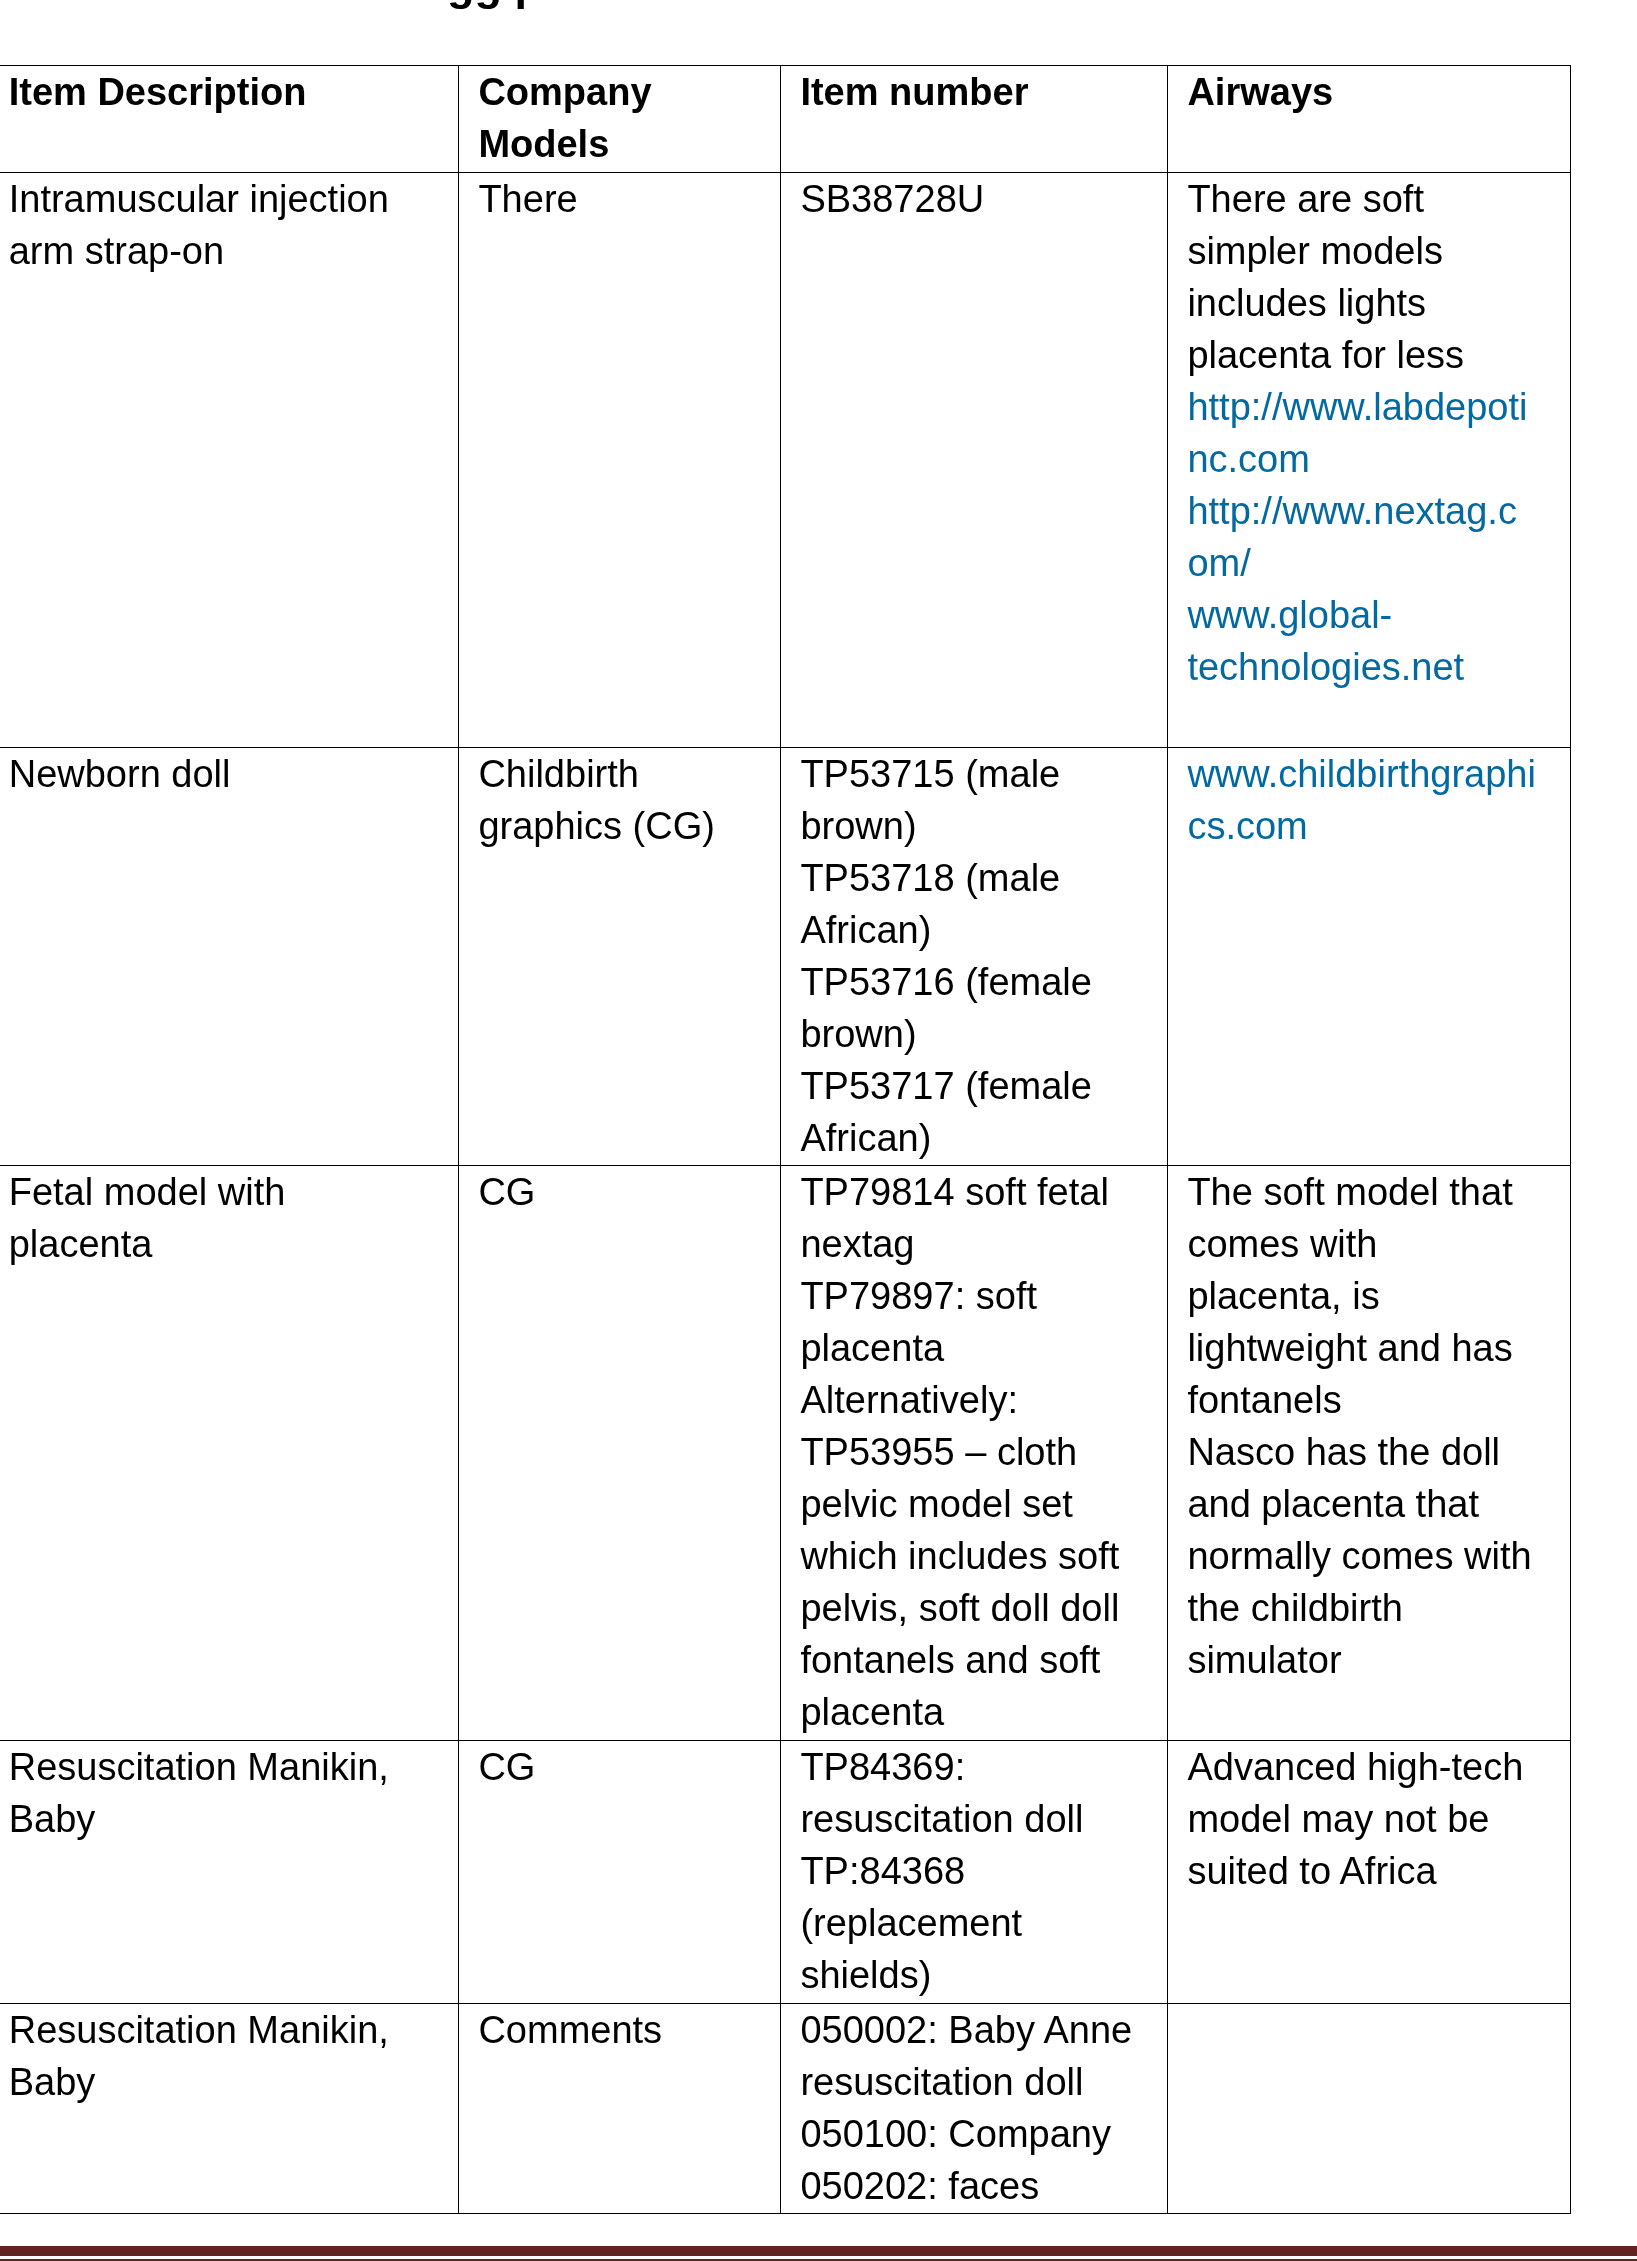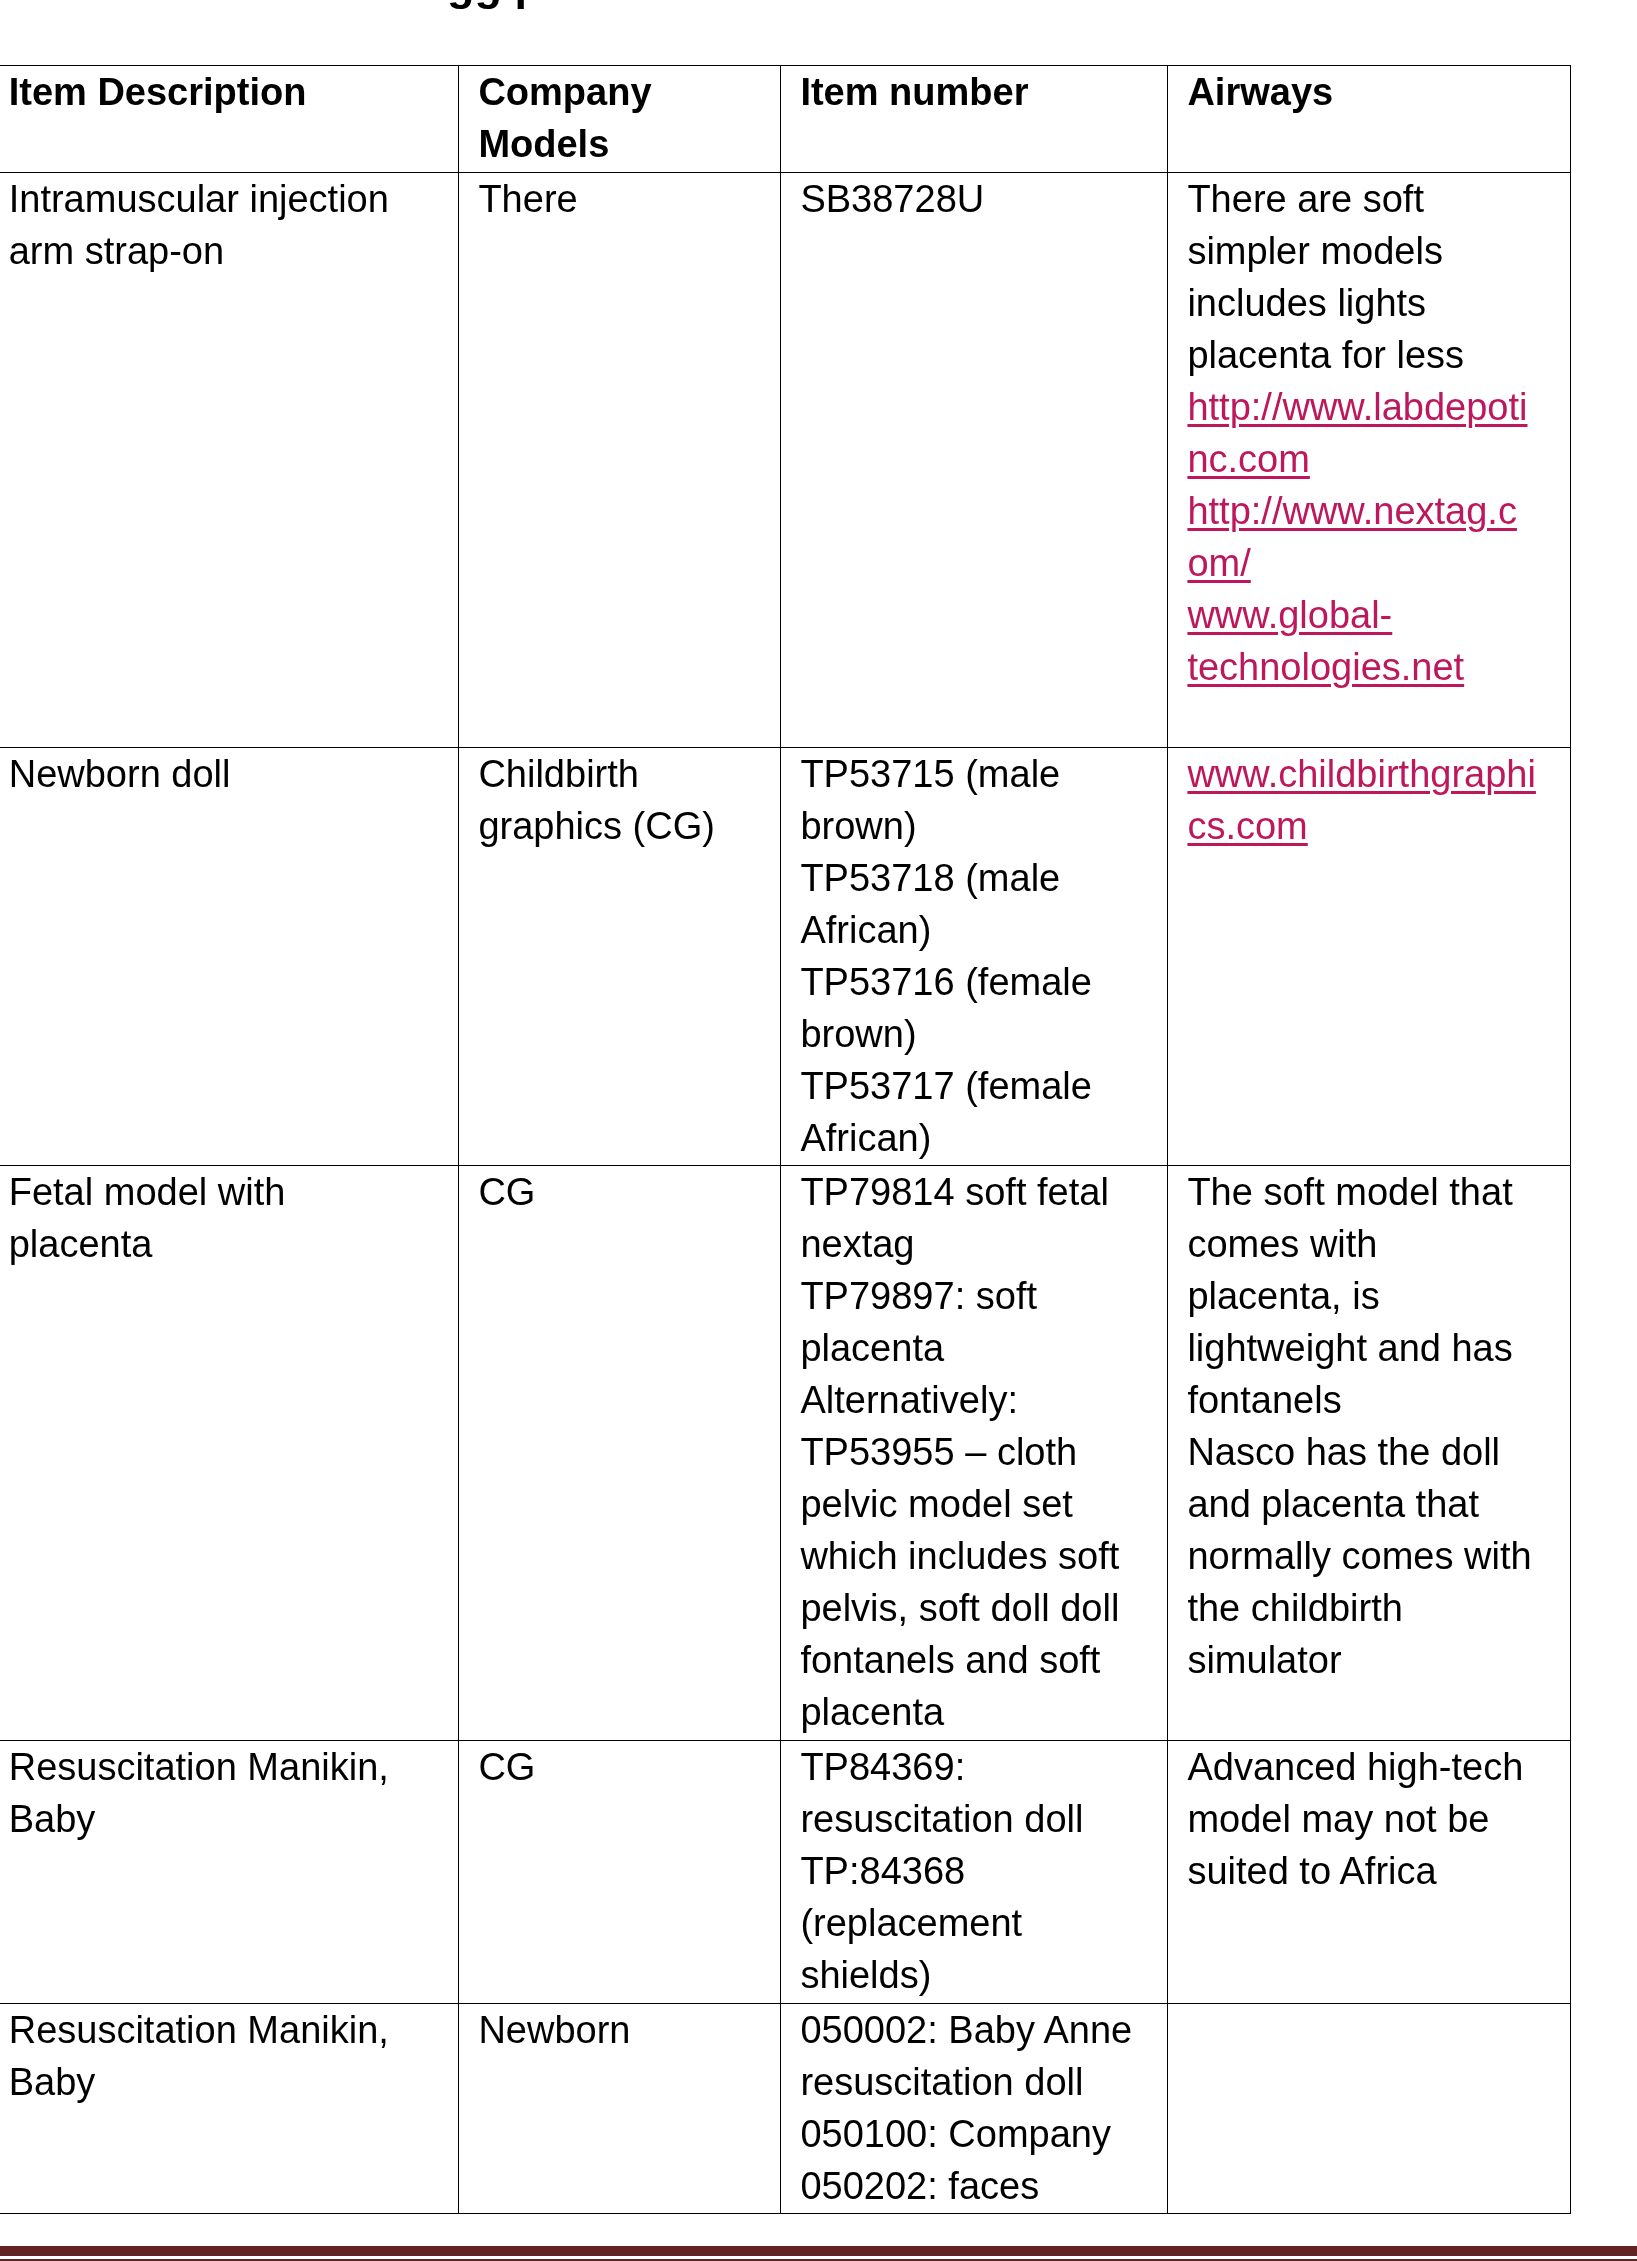--- a/index.html
+++ b/index.html
@@ -42,22 +42,21 @@
     text-align: left;
     word-wrap: break-word;
     overflow-wrap: break-word;
   }
   table.items th {
     font-weight: bold;
   }
   table.items .c1 { padding-left: 10.3px; }
   .line { display: block; }
   a.link {
-    color: #be185d;
-    text-decoration: underline;
+    color: #0369a1;
     text-decoration-thickness: 2.6px;
     text-underline-offset: 4.3px;
   }
   .footer-bar-thick {
     position: absolute;
     left: 0;
     top: 2246px;
     width: 1637px;
     height: 10.3px;
     background: #622423;
@@ -207,21 +206,21 @@
         <span class="line">suited to Africa</span>
       </td>
     </tr>
 
     <tr style="height:210px">
       <td class="c1">
         <span class="line">Resuscitation Manikin,</span>
         <span class="line">Baby</span>
       </td>
       <td>
-        <span class="line">Newborn</span>
+        <span class="line">Comments</span>
       </td>
       <td>
         <span class="line">050002: Baby Anne</span>
         <span class="line">resuscitation doll</span>
         <span class="line">050100: Company</span>
         <span class="line">050202: faces</span>
       </td>
       <td></td>
     </tr>
   </tbody>

